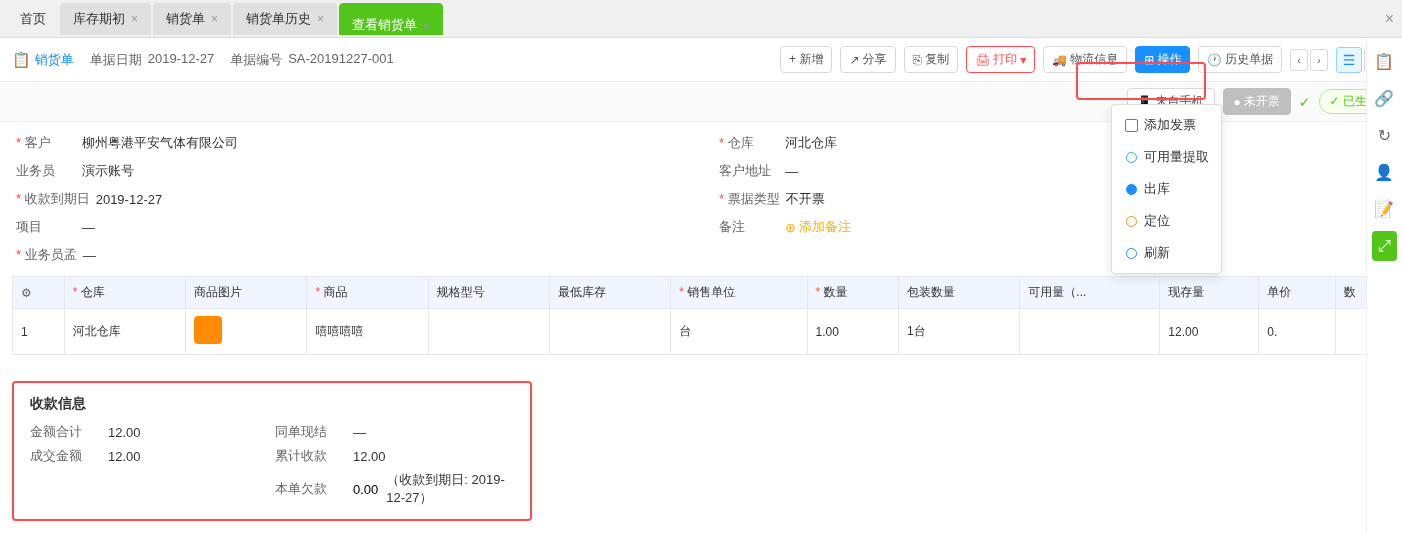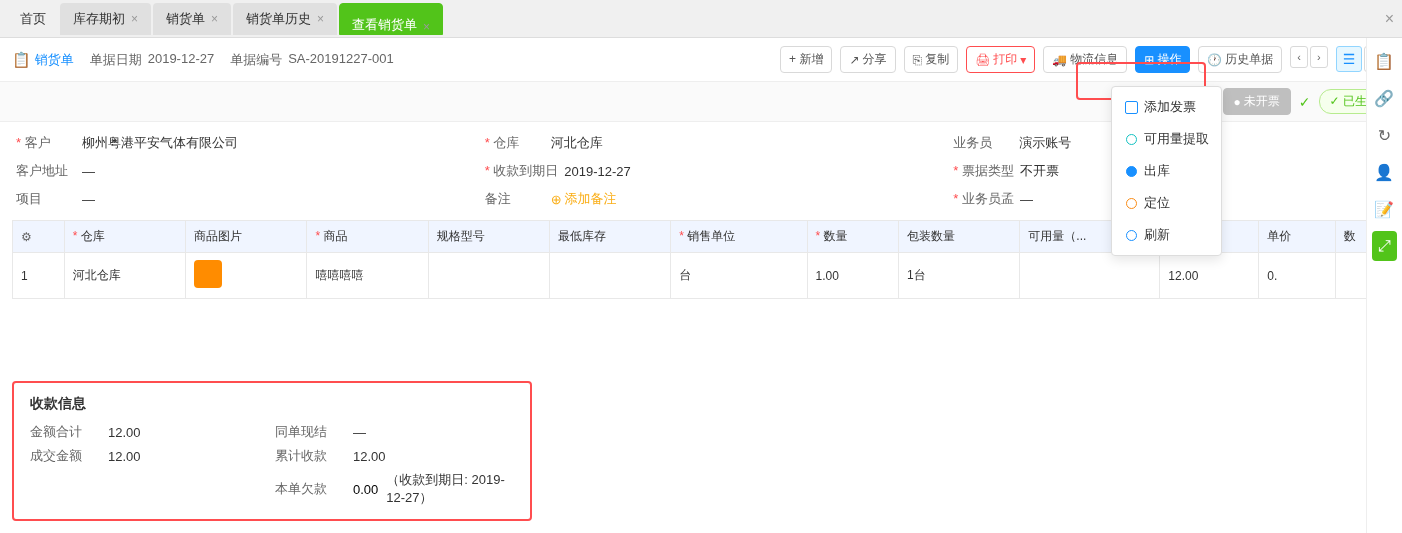--- a/index.html
+++ b/index.html
@@ -25,21 +25,21 @@
     .main-area { background: #fff; min-height: 495px; display: flex; flex-direction: column; }
 
     
     .doc-header {
       display: flex; align-items: center; padding: 8px 12px; border-bottom: 1px solid #eee;
       gap: 16px; background: #fff;
     }
     .doc-header .doc-type { display: flex; align-items: center; gap: 4px; color: #1890ff; font-size: 13px; font-weight: 500; }
     .doc-header .meta { display: flex; align-items: flex-start; gap: 6px; font-size: 13px; color: #333; }
     .doc-header .meta span { color: #666; }
-    .header-actions { margin-left: auto; display: flex; align-items: flex-start; gap: 8px; }
+    .header-actions { margin-left: auto; display: flex; align-items: center; gap: 8px; }
     .action-btn {
       display: flex; align-items: center; gap: 3px; padding: 4px 8px; border: 1px solid #d9d9d9;
       border-radius: 4px; background: #fff; cursor: pointer; font-size: 12px; color: #555; white-space: nowrap;
     }
     .action-btn.highlighted { border-color: #ff4d4f; color: #ff4d4f; }
     .action-btn.active-tab-btn { background: #1890ff; color: #fff; border-color: #1890ff; }
     .nav-arrows { display: flex; gap: 2px; }
     .nav-arrow { padding: 4px 6px; border: 1px solid #d9d9d9; border-radius: 3px; cursor: pointer; font-size: 11px; color: #666; background: #fff; }
     .view-btns { display: flex; gap: 2px; }
     .view-btn { padding: 4px 6px; border: 1px solid #d9d9d9; background: #fff; cursor: pointer; font-size: 14px; color: #666; border-radius: 3px; }
@@ -53,21 +53,21 @@
     .toolbar-btn {
       display: flex; align-items: center; gap: 3px; padding: 4px 10px;
       border: 1px solid #d9d9d9; border-radius: 4px; background: #fff;
       cursor: pointer; font-size: 12px; color: #555;
     }
     .toolbar-btn.gray { background: #bfbfbf; color: #fff; border-color: #bfbfbf; }
     .status-badge { padding: 3px 10px; border-radius: 12px; font-size: 12px; }
     .badge-green { background: #f6ffed; color: #52c41a; border: 1px solid #b7eb8f; }
 
     
-    .form-area { padding: 12px 16px; display: grid; grid-template-columns: 1fr 1fr 1fr; gap: 10px 36px; }
+    .form-area { padding: 12px 16px; display: grid; grid-template-columns: 1fr 1fr; gap: 10px 36px; }
     .field-row { display: flex; align-items: center; gap: 6px; }
     .field-label { color: #666; white-space: nowrap; font-size: 13px; min-width: 60px; }
     .field-label.required::before { content: '* '; color: #ff4d4f; }
     .field-value { color: #333; font-size: 13px; }
     .add-note { color: #faad14; cursor: pointer; display: flex; align-items: center; gap: 3px; }
 
     
     .table-container { padding: 0 12px; flex: 1; }
     .data-table { width: 100%; border-collapse: collapse; font-size: 12px; }
     .data-table th {
@@ -97,21 +97,21 @@
     .right-sidebar {
       position: absolute; right: 0; top: 38px; width: 36px; background: #fff;
       border-left: 1px solid #eee; display: flex; flex-direction: column; align-items: center;
       padding: 8px 0; gap: 6px; height: calc(100% - 38px);
     }
     .sidebar-icon { color: #666; cursor: pointer; padding: 6px; font-size: 16px; border-radius: 4px; }
     .sidebar-icon.active-green { background: #52c41a; color: #fff; border-radius: 4px; }
 
     
     .dropdown-menu {
-      position: absolute; top: 86px; right: 180px; background: #fff;
+      position: absolute; top: 104px; right: 180px; background: #fff;
       border: 1px solid #ddd; border-radius: 4px; box-shadow: 0 4px 12px rgba(0,0,0,0.1);
       z-index: 100; min-width: 110px; padding: 4px 0;
     }
     .dropdown-item {
       display: flex; align-items: center; gap: 6px; padding: 7px 12px;
       cursor: pointer; font-size: 13px; color: #333;
     }
     .dropdown-icon { width: 14px; height: 14px; display: inline-flex; align-items: center; justify-content: center; }
     .icon-square { width: 13px; height: 13px; background: #fff; border: 1.5px solid #1890ff; border-radius: 2px; }
     .icon-circle-blue { width: 11px; height: 11px; border-radius: 50%; border: 1.5px solid #1890ff; background: #1890ff; }

